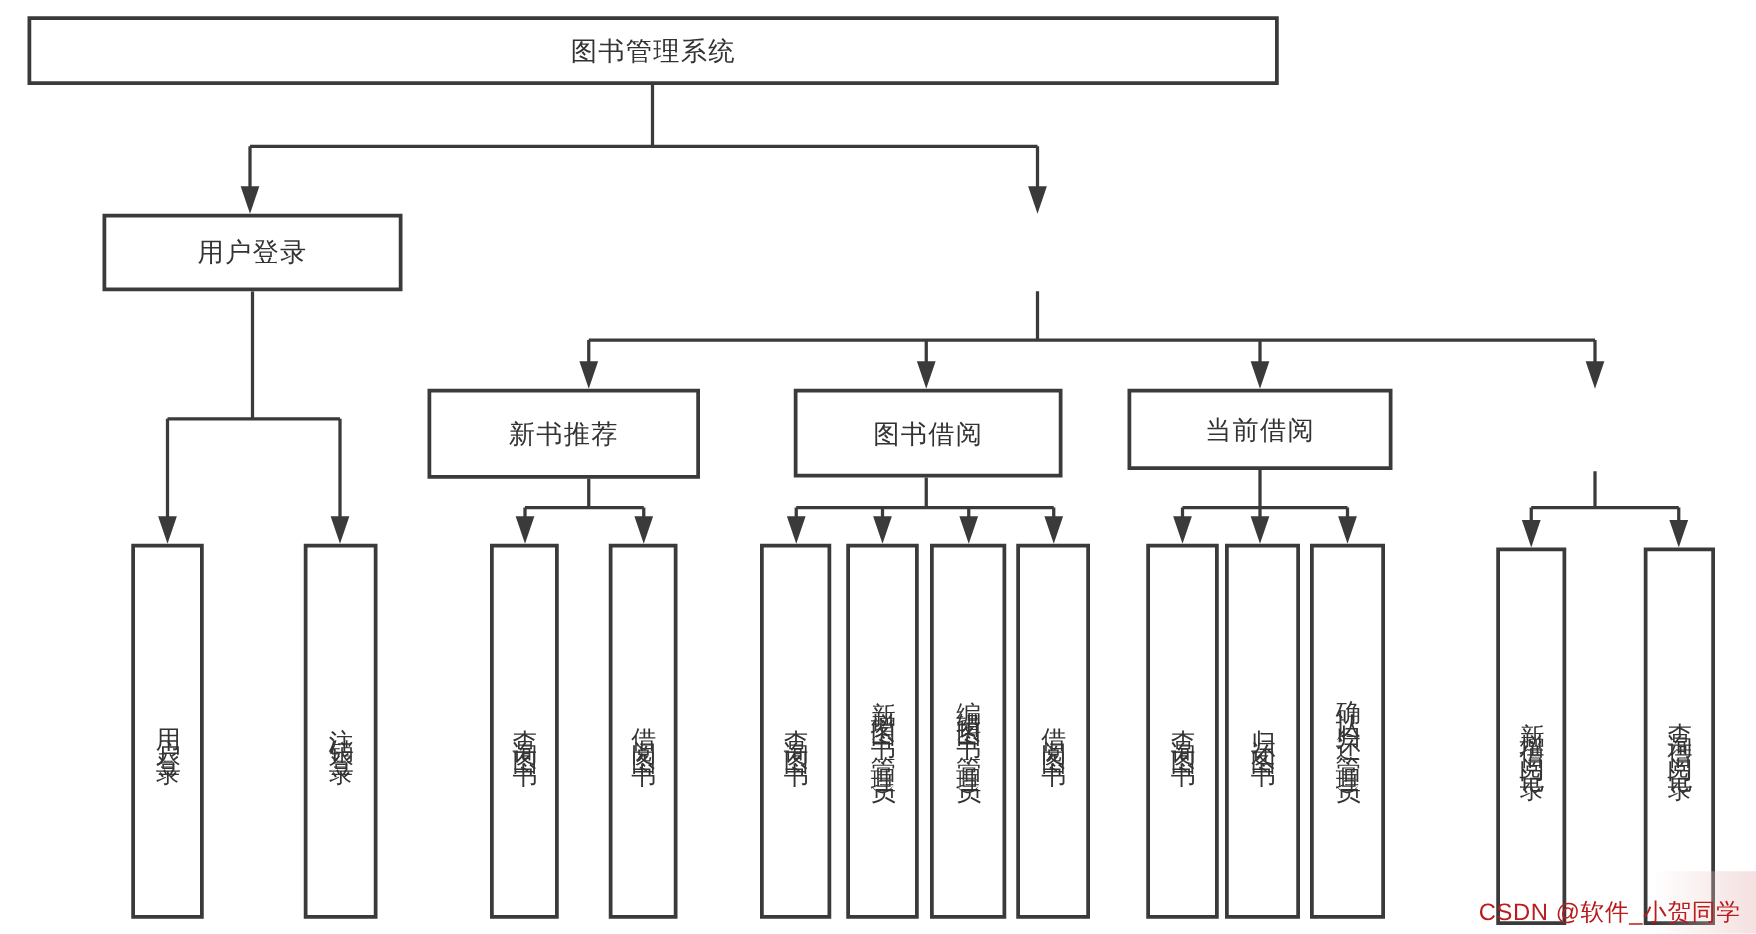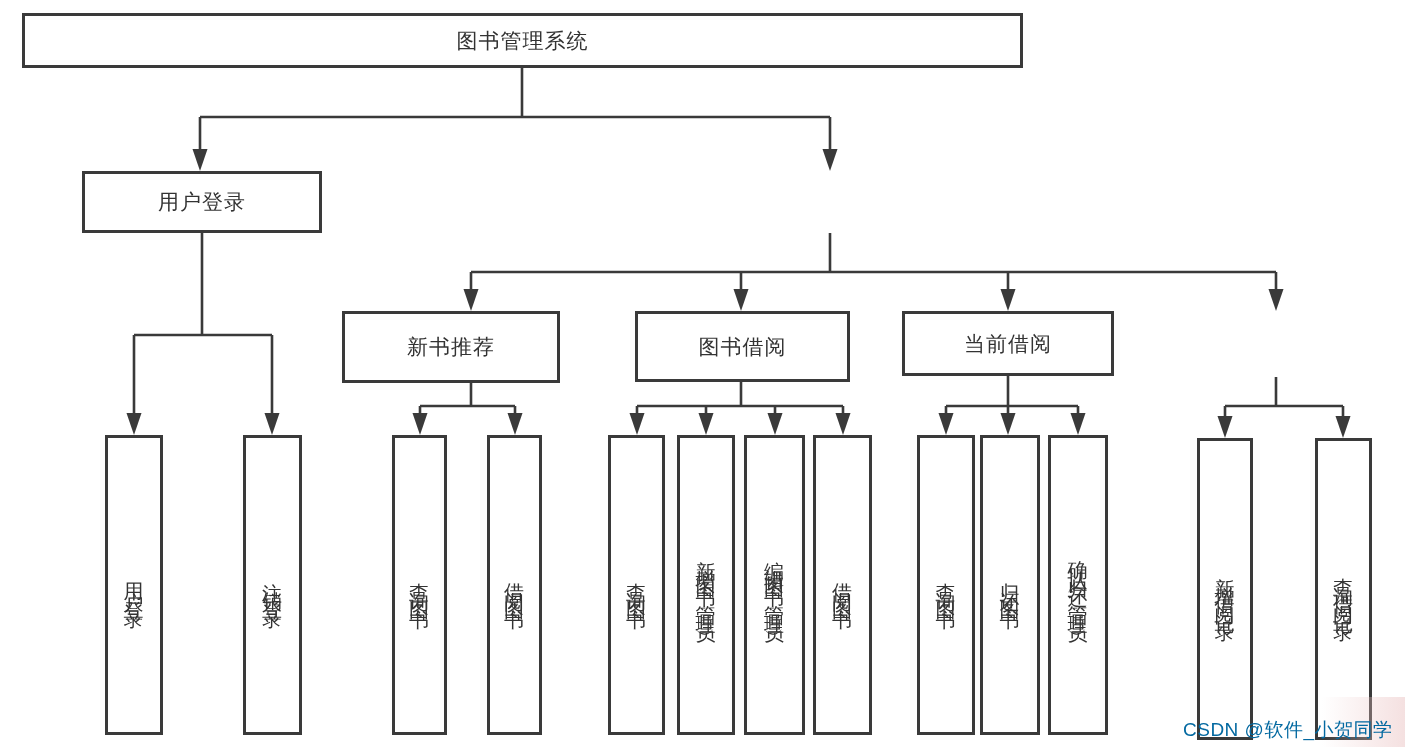--- a/index.html
+++ b/index.html
@@ -33,21 +33,21 @@
     text-orientation:mixed;
     font-size:20px;
     letter-spacing:9px;
     line-height:1;
     color:#333333;
   }
   .watermark{
     position:absolute;
     left:1183px;top:717px;
     font-size:19px;
-    color:#0369a1;
+    color:#b91c1c;
     letter-spacing:0.5px;
     white-space:nowrap;
     z-index:5;
   }
   .pink-tint{
     position:absolute;
     left:1322px;top:697px;
     width:83px;height:50px;
     background:linear-gradient(to right, rgba(236,199,199,0), rgba(236,199,199,0.55));
     z-index:4;

